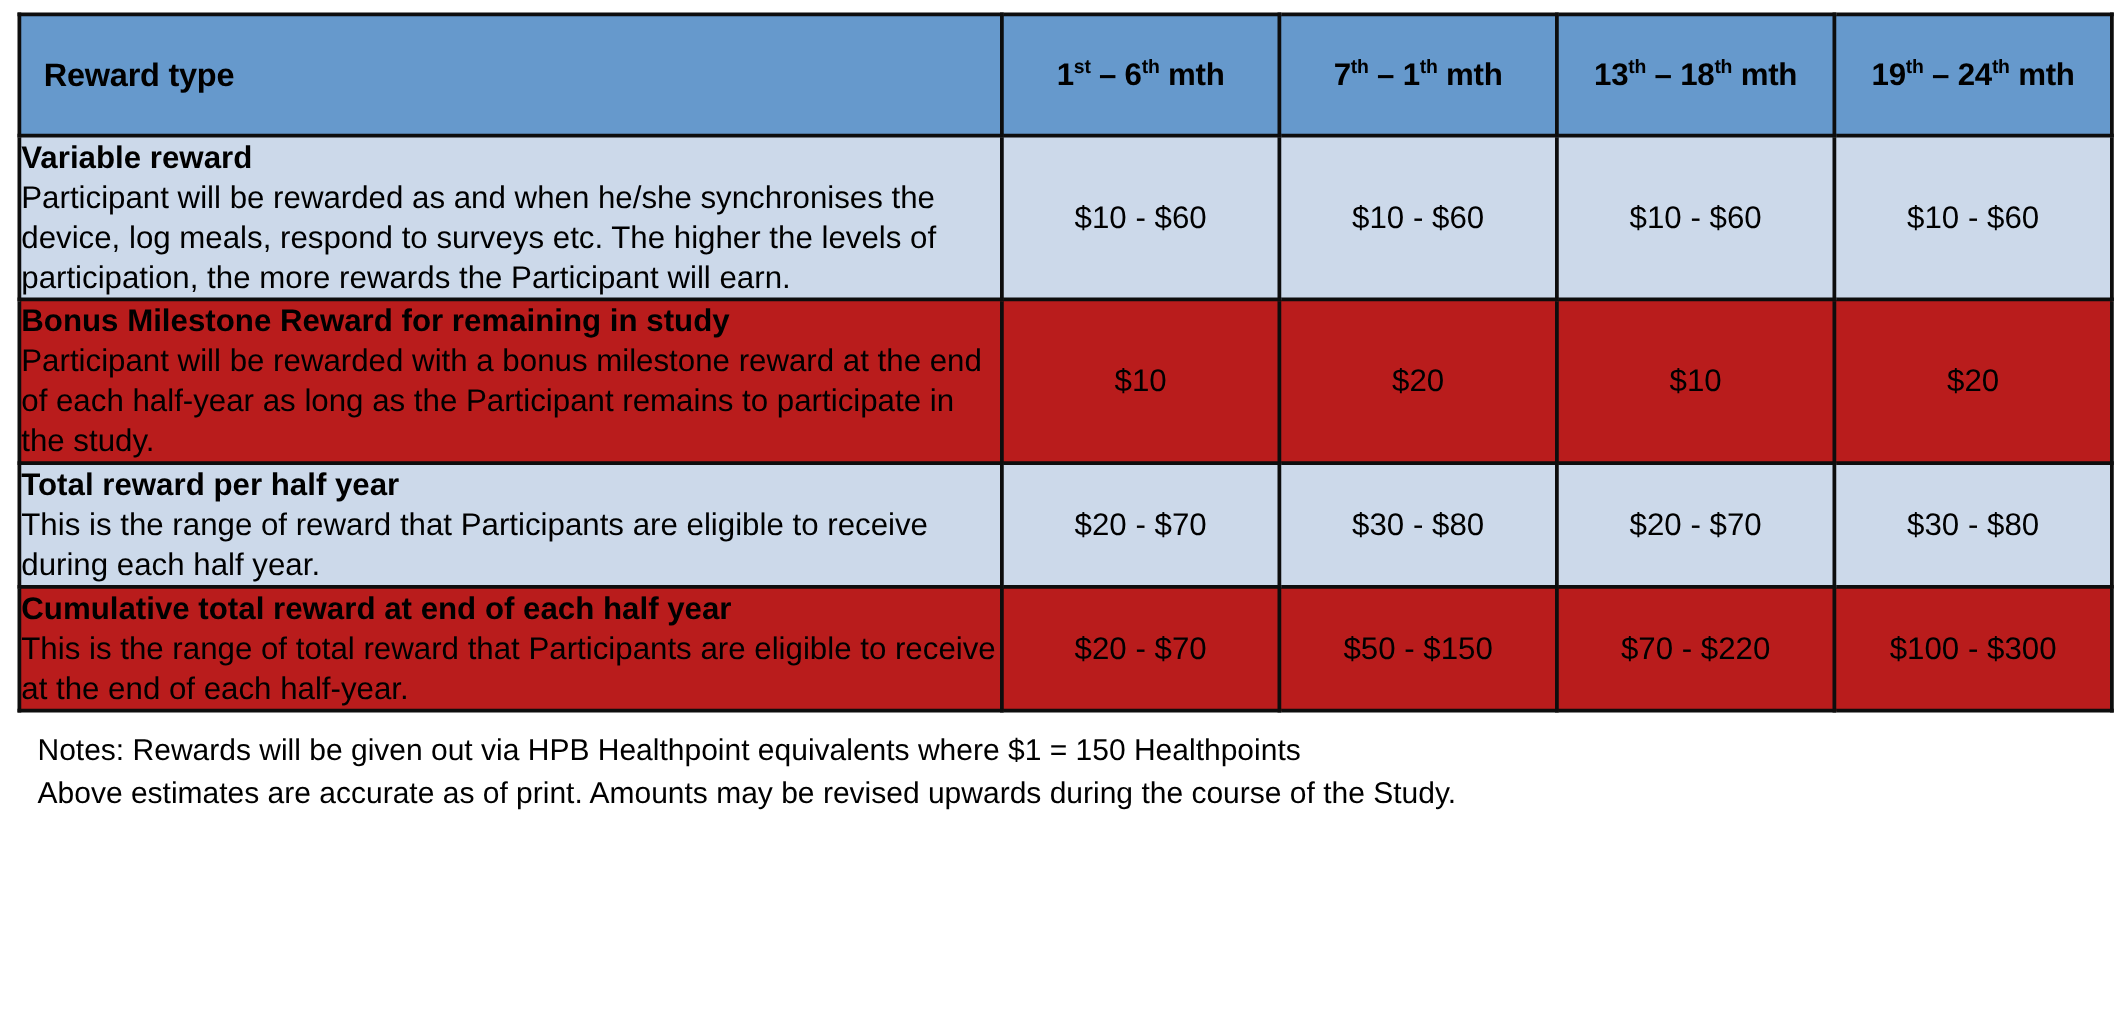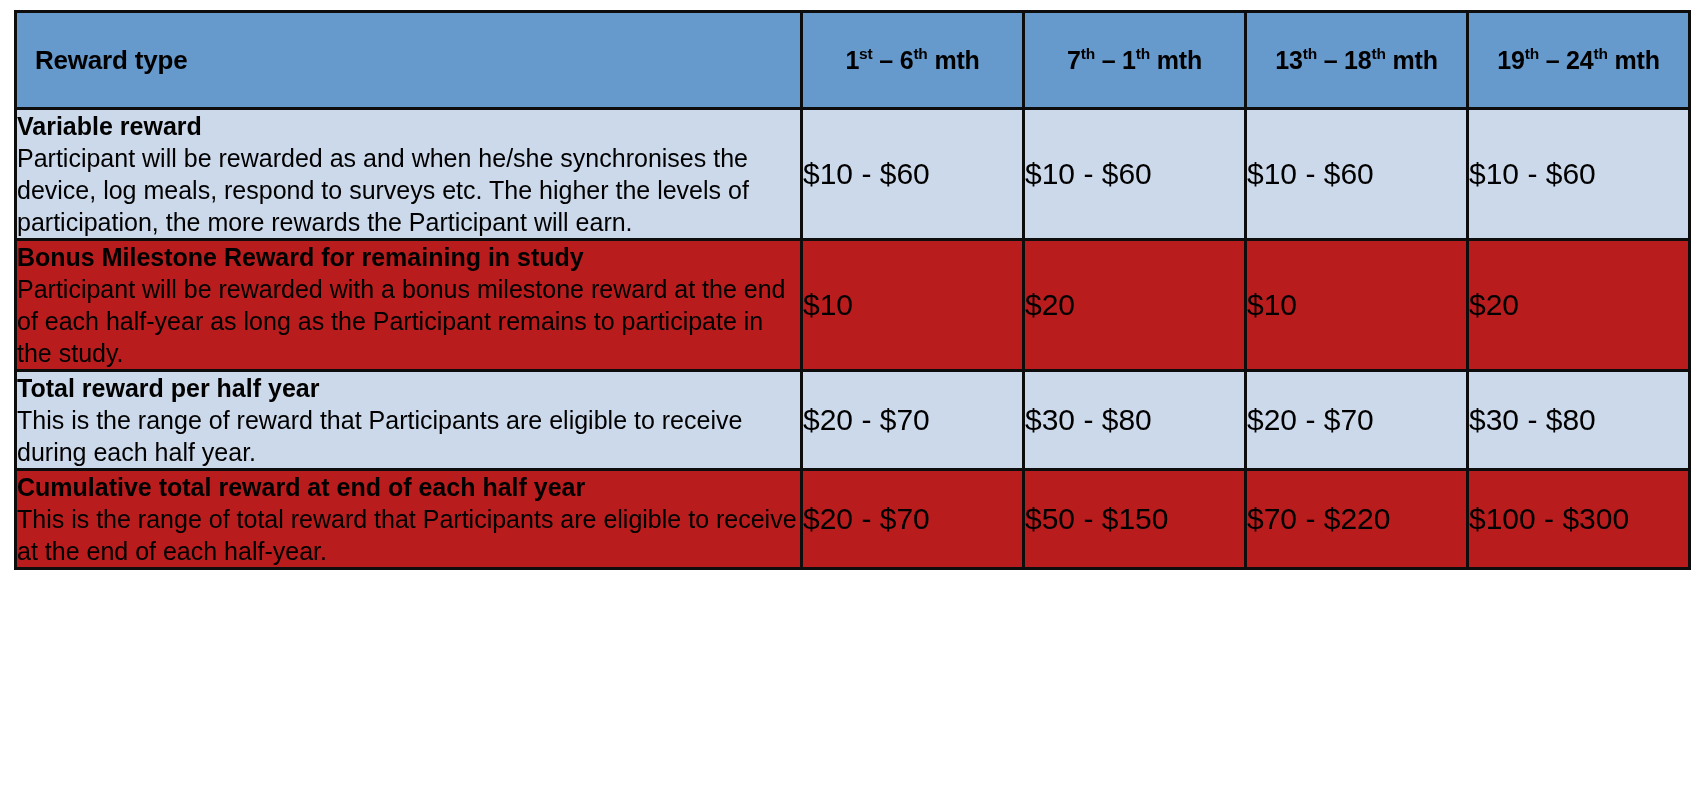--- a/index.html
+++ b/index.html
@@ -76,21 +76,22 @@
   td.cell-type .title {
     font-weight: bold;
     display: block;
   }
   td.cell-type .desc {
     display: block;
     font-weight: normal;
   }
 
   td.cell-val {
-    font-size: 30px;
+    text-align: center;
+    font-size: 25px;
     white-space: nowrap;
   }
 
   .notes {
     margin-top: 14px;
     padding-left: 16px;
     font-size: 24px;
     line-height: 1.42;
   }
   .notes .note-line {
@@ -170,14 +171,18 @@
         </td>
         <td class="cell-val">$20 - $70</td>
         <td class="cell-val">$50 - $150</td>
         <td class="cell-val">$70 - $220</td>
         <td class="cell-val">$100 - $300</td>
       </tr>
 
     </tbody>
   </table>
 
+  <div class="notes">
+    <span class="note-line">Notes:  Rewards will be given out via HPB Healthpoint equivalents where $1 = 150 Healthpoints</span>
+    <span class="note-line">Above estimates are accurate as of print. Amounts may be revised upwards during the course of the Study.</span>
+  </div>
 
 </div>
 
 </body></html>

